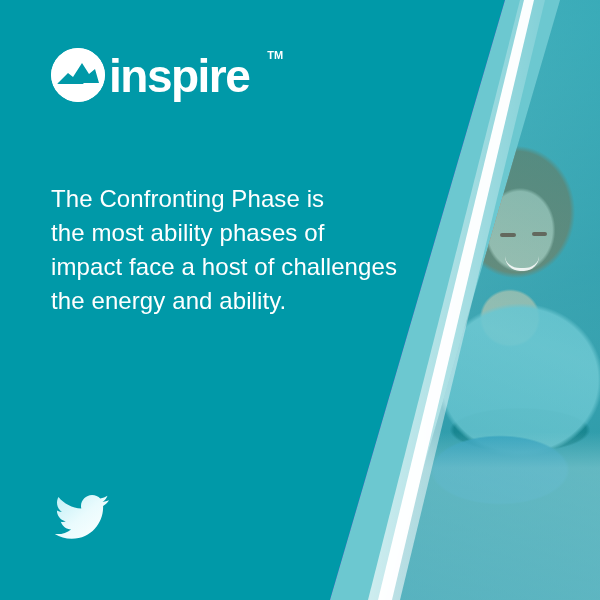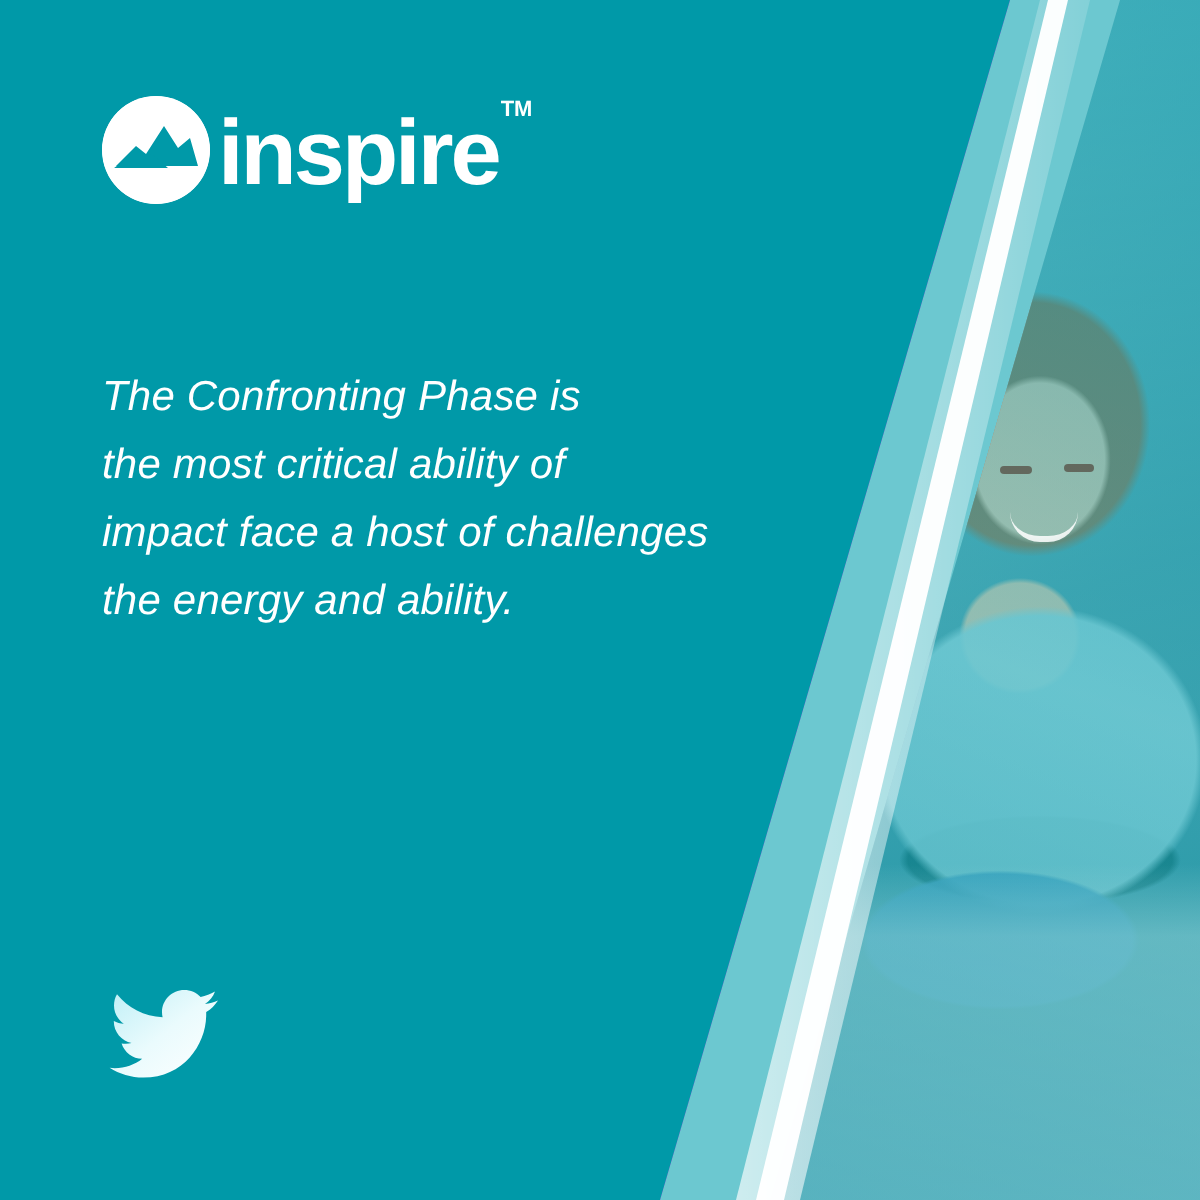--- a/index.html
+++ b/index.html
@@ -99,31 +99,30 @@
     margin-left:4px;
     position:relative;
     top:1px;
   }
   .logo-tm{
     color:#ffffff;
     font-size:11px;
     font-weight:bold;
     position:relative;
     top:-20px;
-    left:1px;
+    left:18px;
     letter-spacing:0;
   }
 
   .body-copy{
     position:absolute;left:51px;top:182px;width:350px;
     color:#ffffff;
-    font-size:21px;
+    font-size:24px;
     line-height:34px;
     letter-spacing:.1px;
-    font-style:italic;
   }
   .body-copy .ln{display:block;white-space:nowrap;}
 
   .social{position:absolute;left:54px;top:493px;width:56px;height:50px;}
 </style>
 </head>
 <body>
 
 <div id="canvas">
 
@@ -151,21 +150,21 @@
           <path d="M7 35 L17 25 L22 29 L31 15 L38 26 L44 21 L48 35 Z" fill="#0099a8"></path>
           <path d="M6 36 L13 31 L18 34 L25 29 L33 36 Z" fill="#0099a8"></path>
         </svg>
       </span>
       <span class="logo-word">inspire</span>
       <span class="logo-tm">TM</span>
     </div>
 
     <div class="body-copy">
       <span class="ln">The Confronting Phase is</span>
-      <span class="ln">the most critical ability of</span>
+      <span class="ln">the most ability phases of</span>
       <span class="ln">impact face a host of challenges</span>
       <span class="ln">the energy and ability.</span>
     </div>
 
     <div class="social">
       <svg width="56" height="50" viewBox="0 0 56 50" aria-hidden="true">
         <defs>
           <linearGradient id="birdgrad" x1="0" y1="0" x2="1" y2="1">
             <stop offset="0%" stop-color="#bfeff6"></stop>
             <stop offset="50%" stop-color="#eafbfd"></stop>

